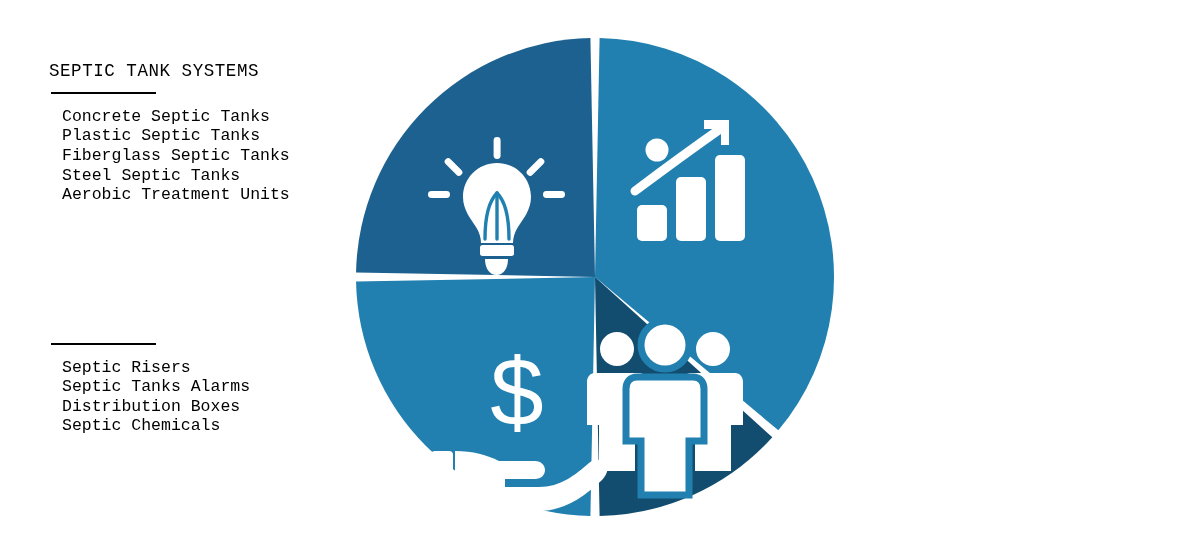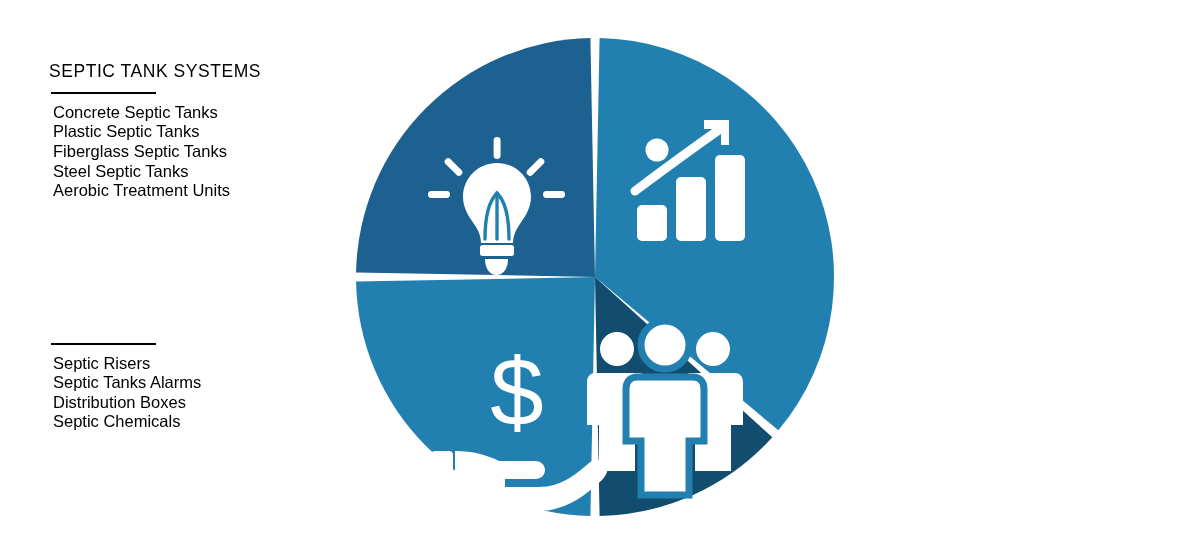--- a/index.html
+++ b/index.html
@@ -19,38 +19,39 @@
   .stage {
     position: absolute;
     inset: 0;
     width: 1200px;
     height: 557px;
   }
 
   
   .block {
     position: absolute;
+    font-family: Liberation Mono, monospace;
   }
   .block-title {
     font-size: 17.5px;
     letter-spacing: 0.55px;
     color: #000000;
     font-weight: 400;
     white-space: nowrap;
     line-height: 1.1;
   }
   .rule {
     width: 105px;
     height: 1.5px;
     background: #000000;
     margin: 11px 0 9px 2px;
   }
   .items {
     list-style: none;
-    margin: 4px;
+    margin: 13px;
     padding: 0;
   }
   .items li {
     font-size: 16.5px;
     line-height: 19.6px;
     color: #000000;
     white-space: nowrap;
   }
 
   #block-tank-systems { left: 49px; top: 62px; }

